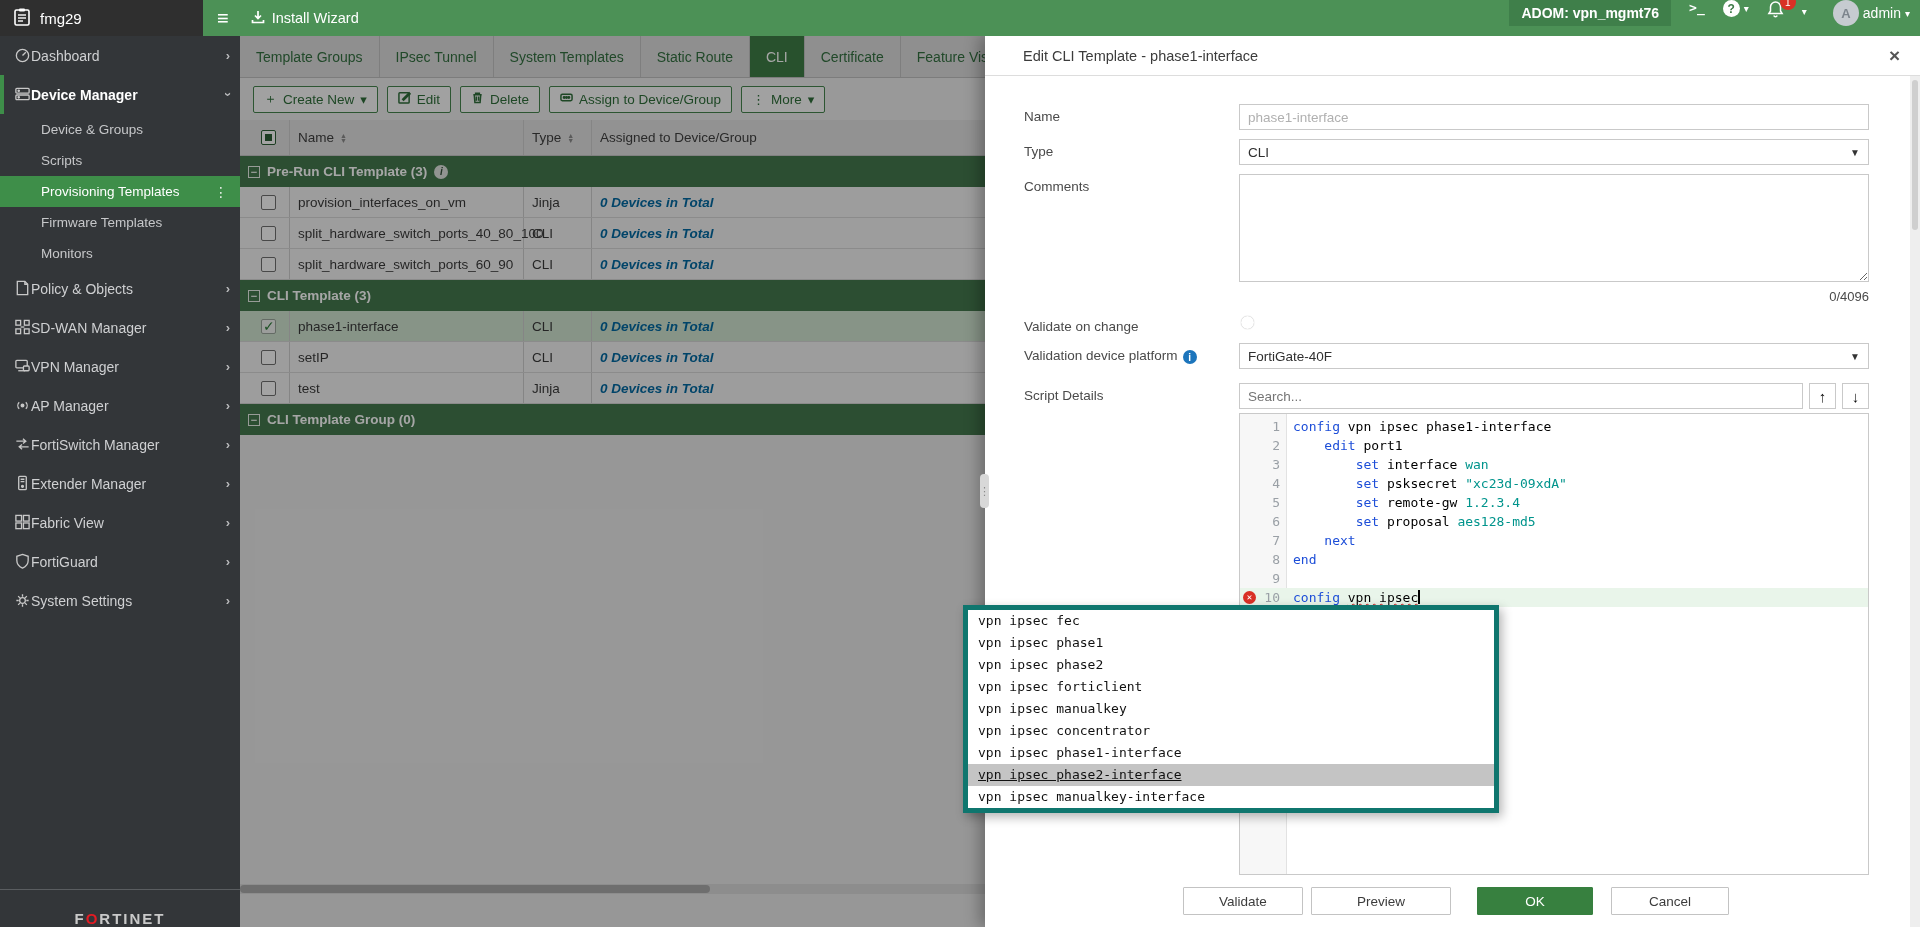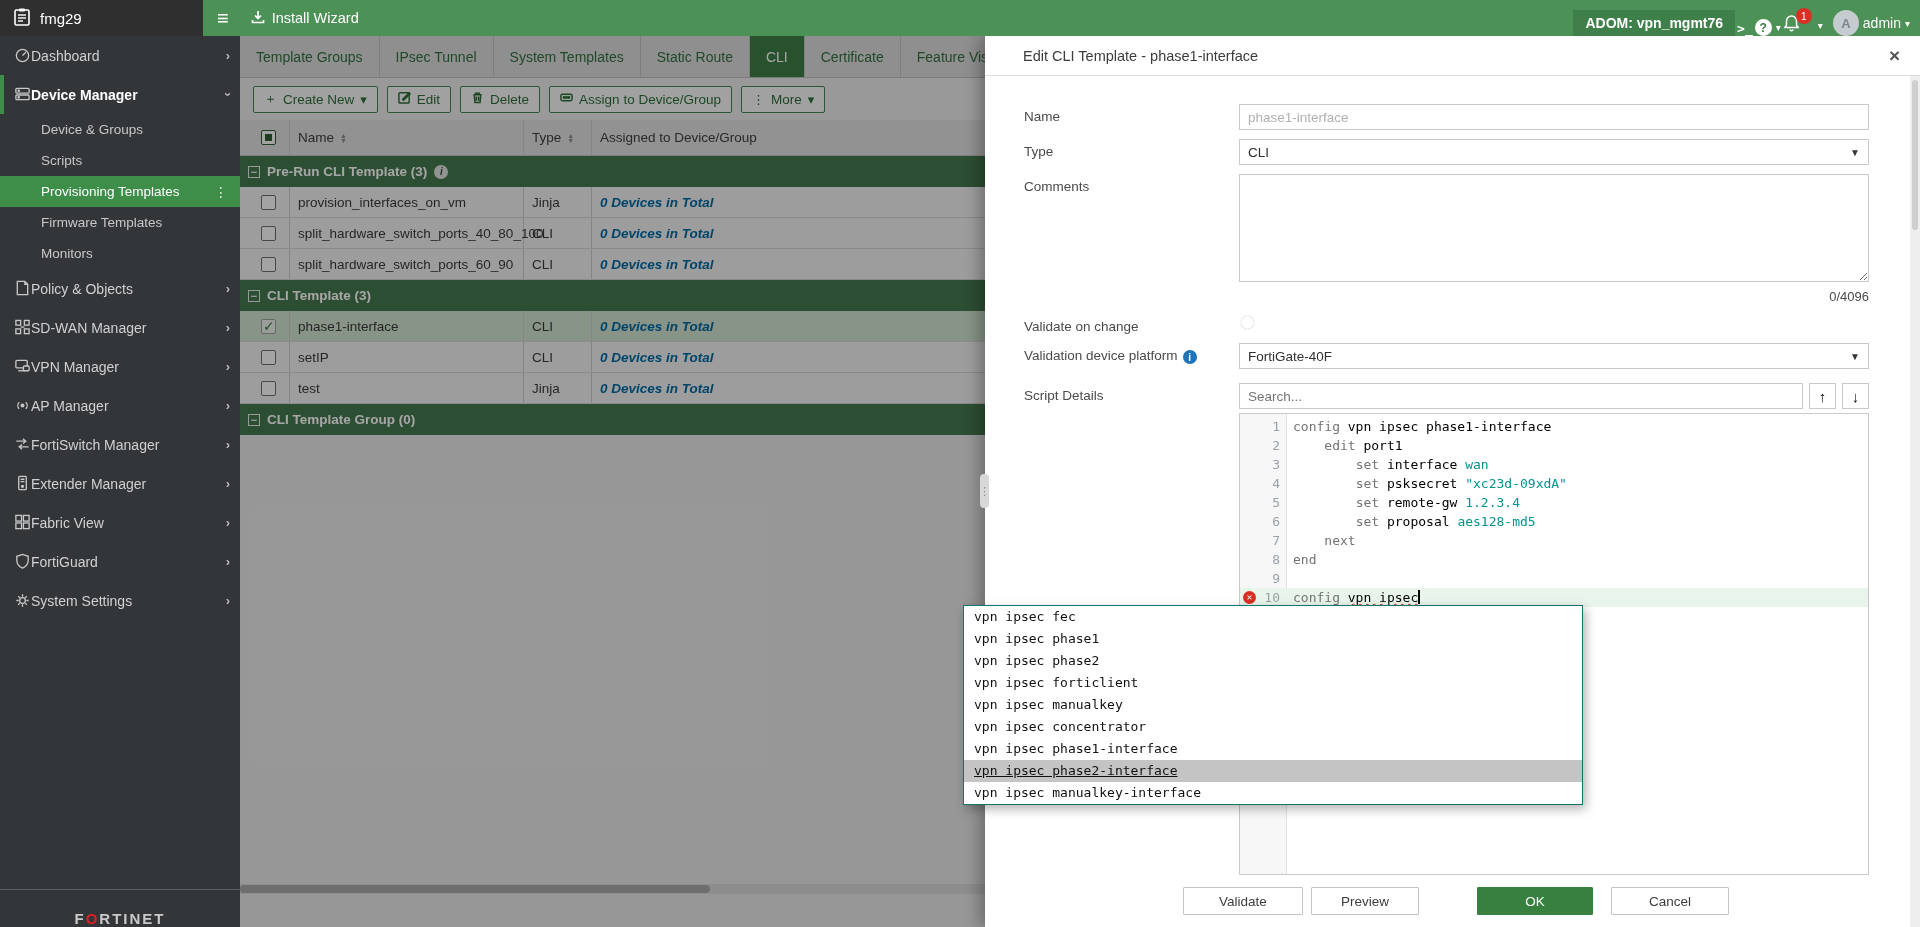--- a/index.html
+++ b/index.html
@@ -5,21 +5,21 @@
   * { margin:0; padding:0; box-sizing:border-box; }
   html,body { width:1920px; height:927px; overflow:hidden; font-family:"Liberation Sans","DejaVu Sans",sans-serif; }
   .screen { position:relative; width:1920px; height:927px; background:#ececec; }
 
   
   .topbar { position:absolute; left:0; top:0; width:1920px; height:36px; background:#4c9156; display:flex; z-index:7; }
   .tb-left { width:203px; height:36px; background:#2f2f2f; color:#fff; display:flex; align-items:center; padding-left:14px; gap:10px; font-size:15px; }
   .tb-green { flex:1; display:flex; align-items:center; color:#fff; position:relative; }
   .hamburger { font-size:20px; margin-left:14px; cursor:pointer; }
   .install { display:flex; align-items:center; gap:7px; margin-left:22px; font-size:14.5px; cursor:pointer; }
-  .tb-right { position:absolute; right:10px; top:0; height:36px; display:flex; align-items:flex-end; gap:2px; }
+  .tb-right { position:absolute; right:10px; top:0; height:36px; display:flex; align-items:flex-start; gap:18px; }
   .adom { background:#3f7f4a; color:#fff; font-weight:bold; font-size:14px; padding:5px 12px; }
   .term { font-family:"DejaVu Sans Mono",monospace; font-weight:bold; font-size:13px; color:#fff; }
   .helpwrap,.bellwrap,.userwrap { display:flex; align-items:center; gap:4px; cursor:pointer; }
   .qcircle { width:17px; height:17px; border-radius:50%; background:#fff; color:#3c7a46; font-weight:bold; font-size:12px; display:flex; align-items:center; justify-content:center; }
   .caret { font-size:10px; color:#fff; }
   .bell { position:relative; }
   .badge { position:absolute; top:-6px; right:-12px; min-width:16px; height:16px; border-radius:8px; background:#d93025; color:#fff; font-size:10px; display:flex; align-items:center; justify-content:center; padding:0 4px; }
   .bellwrap { margin-right:8px; }
   .avatar { width:26px; height:26px; border-radius:50%; background:#c6cbd0; color:#7d858d; font-weight:bold; font-size:13px; display:flex; align-items:center; justify-content:center; }
   .uname { font-size:14px; }
@@ -105,35 +105,35 @@
   
   .editor { margin-top:4px; border:1px solid #c9c9c9; height:462px; position:relative; background:#fff; overflow:hidden;
             font-family:"DejaVu Sans Mono","Liberation Mono",monospace; font-size:13px; }
   .editor::before { content:""; position:absolute; left:0; top:0; bottom:0; width:46px; background:#f7f7f7; border-right:1px solid #e2e2e2; }
   .elines { position:relative; padding-top:3px; }
   .eline { display:flex; line-height:19px; position:relative; }
   .eline.active { background:#e9f5ea; }
   .egut { width:46px; flex:0 0 46px; text-align:right; padding-right:6px; color:#9aa0a6; position:relative; }
   .eerr { position:absolute; left:3px; top:3px; width:13px; height:13px; border-radius:50%; background:#d93025; color:#fff; font-size:9px; line-height:13px; text-align:center; font-weight:bold; }
   .ecode { padding-left:7px; white-space:pre; color:#000; }
-  .kw { color:#737373; }
+  .kw { color:#1d4ed8; }
   .val { color:#00948c; }
   .err { text-decoration:underline; text-decoration-style:wavy; text-decoration-color:#cc2222; text-decoration-thickness:1px; }
   .cursorbar { display:inline-block; width:1.5px; height:14px; background:#000; vertical-align:-2px; }
 
   
-  .popup { position:absolute; left:963px; top:605px; width:620px; background:#fff; border:1px solid #0f766e; box-shadow:3px 4px 10px rgba(0,0,0,0.3); z-index:9; font-family:"DejaVu Sans Mono","Liberation Mono",monospace; font-size:13px; }
+  .popup { position:absolute; left:963px; top:605px; width:536px; background:#fff; border:5px solid #0f766e; box-shadow:3px 4px 10px rgba(0,0,0,0.3); z-index:9; font-family:"DejaVu Sans Mono","Liberation Mono",monospace; font-size:13px; }
   .pitem { height:22px; line-height:22px; padding:0 10px; color:#111; cursor:pointer; white-space:pre; }
   .pitem.selected { background:#c4c4c4; text-decoration:underline; }
 
   
   .dbtns { position:absolute; left:0; bottom:12px; width:935px; height:28px; }
   .dbtn { position:absolute; top:0; height:28px; border:1px solid #c3c3c3; background:#fff; color:#3c3c3c; font-size:13.5px; display:flex; align-items:center; justify-content:center; cursor:pointer; border-radius:1px; }
   .dbtn.validate { left:198px; width:120px; }
-  .dbtn.preview { left:326px; width:108px; }
+  .dbtn.preview { left:326px; width:140px; }
   .dbtn.ok { left:492px; width:116px; background:#37803f; border-color:#37803f; color:#fff; }
   .dbtn.cancel { left:626px; width:118px; }
 </style>
 </head>
 <body>
 
 <div class="screen">
 
   <header class="topbar">
     <div class="tb-left">

